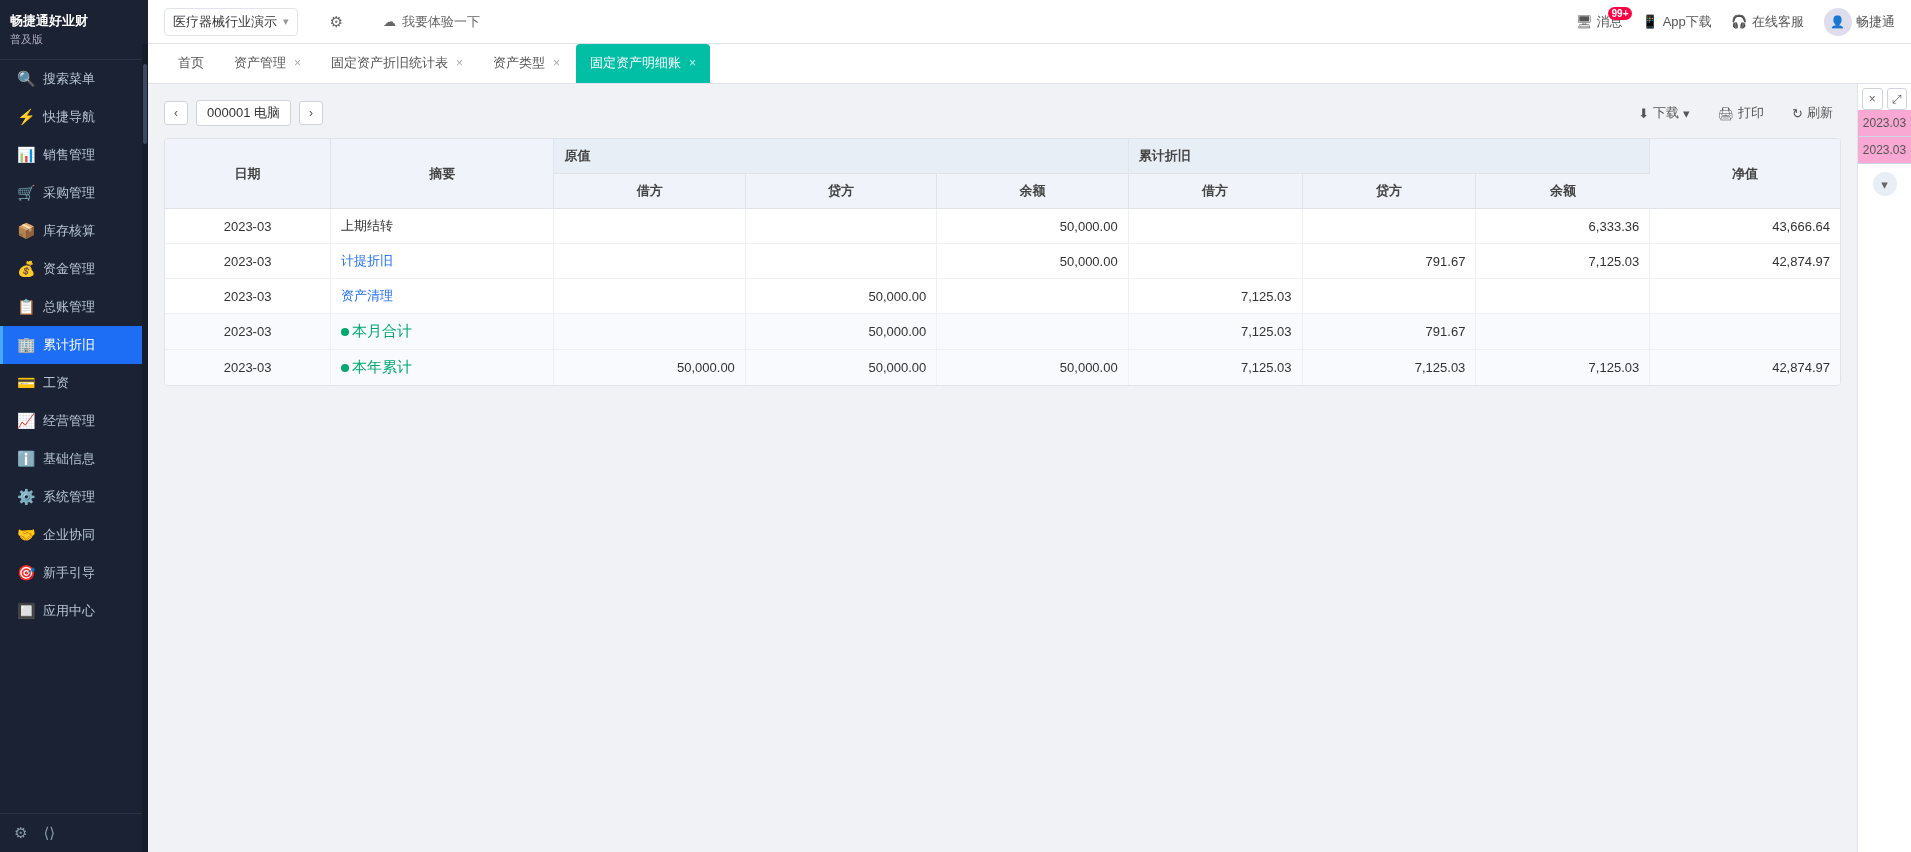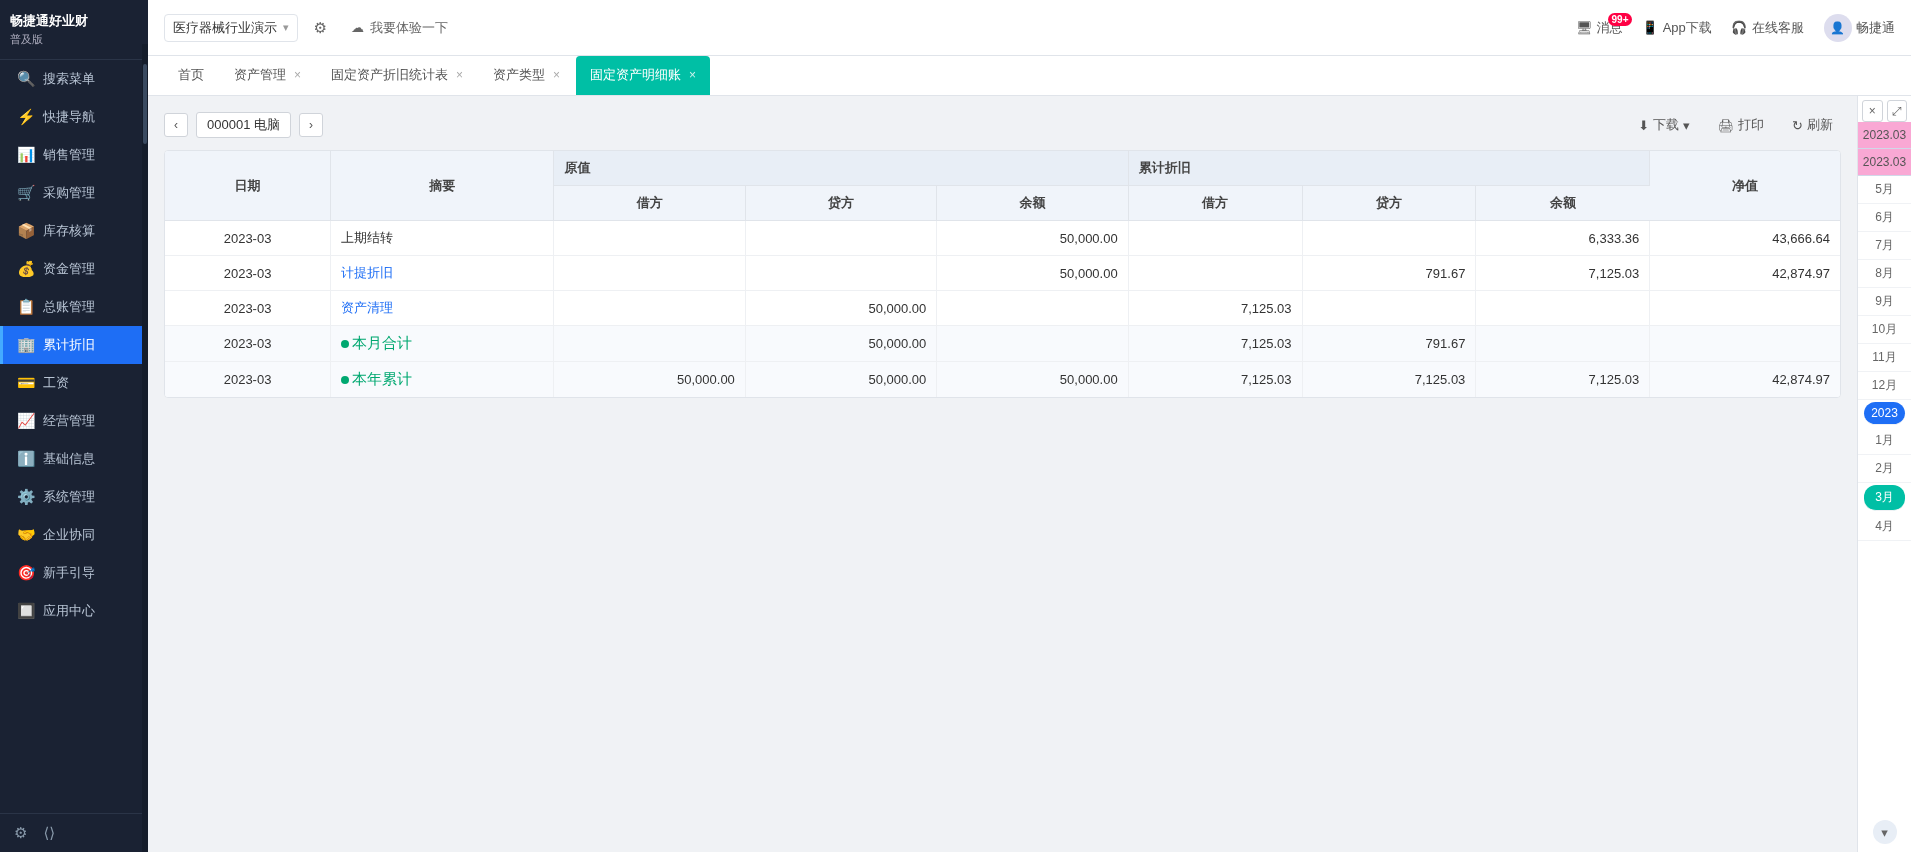--- a/index.html
+++ b/index.html
@@ -68,27 +68,27 @@
     
     .main {
       flex: 1;
       display: flex;
       flex-direction: column;
       overflow: hidden;
     }
 
     
     .topbar {
-      height: 56px;
+      height: 44px;
       background: #fff;
       border-bottom: 1px solid #e0e4ea;
       display: flex;
       align-items: center;
       padding: 0 16px;
-      gap: 12px;
+      gap: 28px;
       flex-shrink: 0;
     }
     .topbar-company {
       display: flex;
       align-items: center;
       gap: 6px;
       font-size: 13px;
       color: #333;
       cursor: pointer;
       padding: 4px 8px;
@@ -626,33 +626,18 @@
     </div>
 
     <div class="right-panel">
 
       <div style="width:100%;display:flex;justify-content:flex-end;padding:4px 4px 0;gap:4px;">
         <div class="panel-ctrl-btn">×</div>
         <div class="panel-ctrl-btn">⤢</div>
       </div>
       <div class="right-panel-header">2023.03</div>
       <div class="right-panel-header">2023.03</div>
-      <div class="right-panel-items">
-        <div class="rp-item">5月</div>
-        <div class="rp-item">6月</div>
-        <div class="rp-item">7月</div>
-        <div class="rp-item">8月</div>
-        <div class="rp-item">9月</div>
-        <div class="rp-item">10月</div>
-        <div class="rp-item">11月</div>
-        <div class="rp-item">12月</div>
-        <div class="rp-item active-year">2023</div>
-        <div class="rp-item">1月</div>
-        <div class="rp-item">2月</div>
-        <div class="rp-item active-month">3月</div>
-        <div class="rp-item">4月</div>
-      </div>
       <div class="rp-bottom">
         <div class="rp-arrow">▾</div>
       </div>
     </div>
   </div>
 </div>
 
 </body></html>

